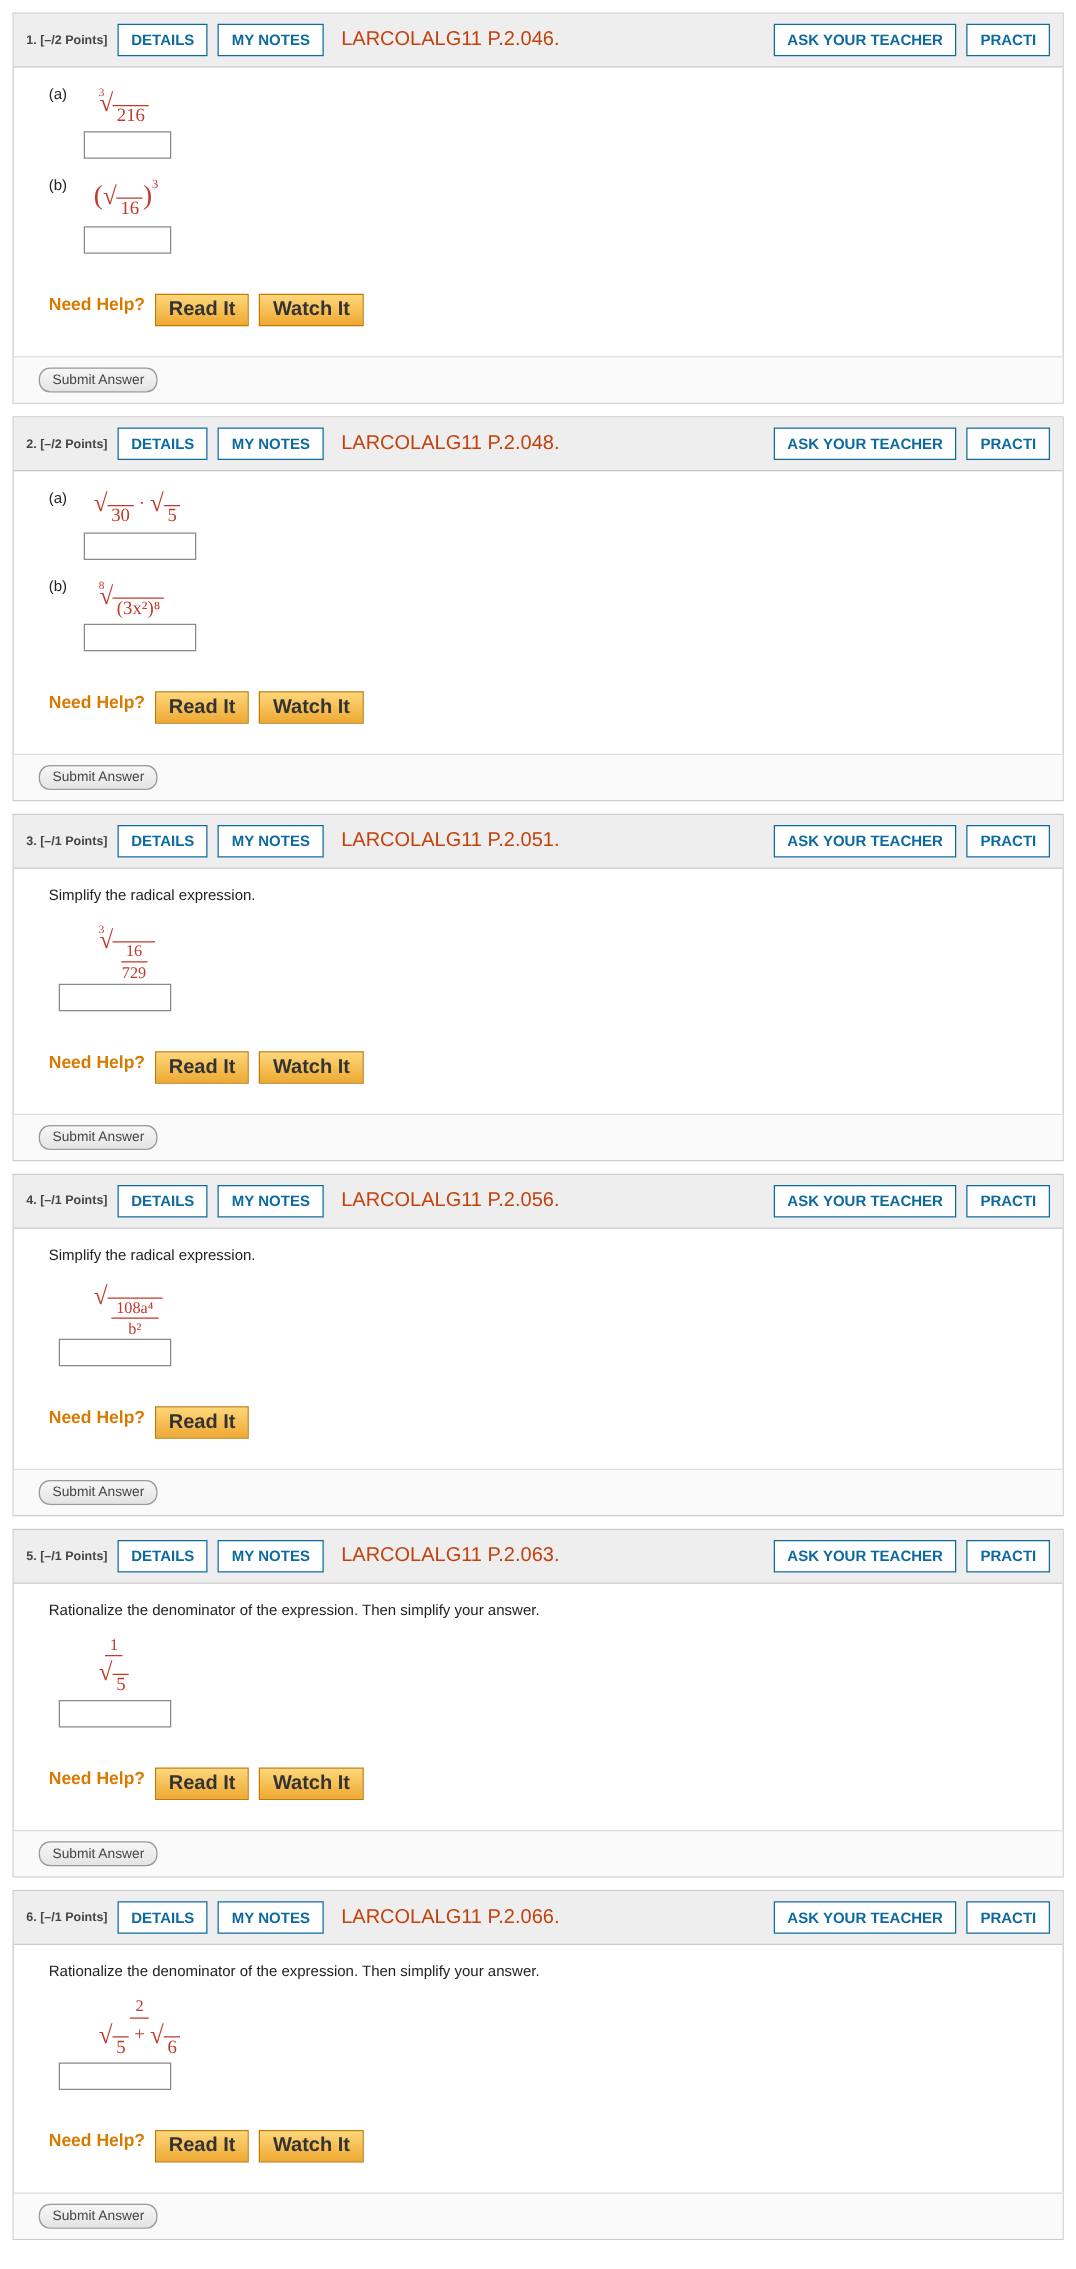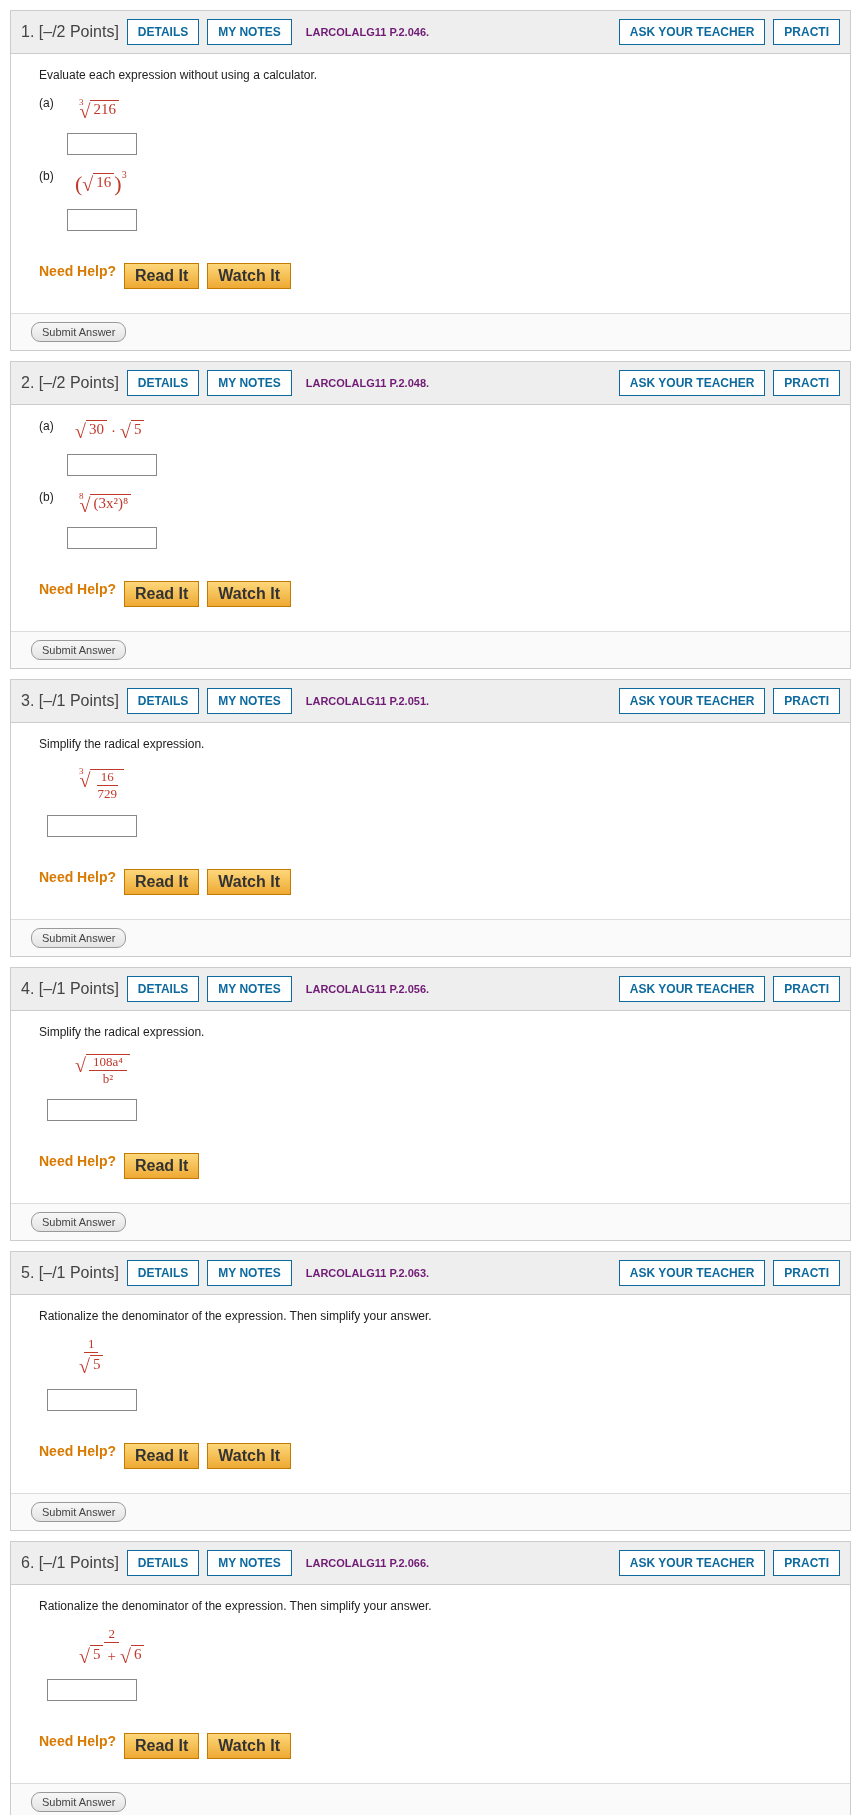--- a/index.html
+++ b/index.html
@@ -18,39 +18,39 @@
   }
   .q-header {
     background: #eee;
     border-bottom: 1px solid #ccc;
     padding: 8px 10px;
     display: flex;
     align-items: center;
     gap: 8px;
   }
   .q-number-points {
-    font-weight: normal;
-    font-size: 16px;
+    font-weight: bold;
+    font-size: 10px;
     color: #444;
   }
   .hdr-btn {
     display: inline-block;
     padding: 6px 10px;
     border: 1px solid #0d6a9e;
     background: #fff;
     color: #0d6a9e;
     font-weight: bold;
     font-size: 12px;
     line-height: 1;
     cursor: pointer;
   }
   .q-ref {
-    font-weight: bold;
-    color: #701a75;
-    font-size: 11px;
+    font-weight: normal;
+    color: #c2410c;
+    font-size: 16px;
     margin-left: 6px;
   }
   .spacer { flex: 1; }
   .q-body {
     padding: 14px 22px 8px 28px;
   }
   .prompt {
     font-size: 12px;
     color: #222;
     margin-bottom: 14px;
@@ -138,21 +138,21 @@
   .sqrt .radical-sign {
     font-size: 20px;
     line-height: 1;
     position: relative;
     top: 2px;
   }
   .sqrt .radicand {
     border-top: 1px solid currentColor;
     padding: 0 3px;
     position: relative;
-    top: 1px;
+    top: 13px;
     line-height: 1.1;
   }
   .frac {
     display: inline-flex;
     flex-direction: column;
     align-items: center;
     vertical-align: middle;
     line-height: 1.1;
   }
   .frac .num {
@@ -180,21 +180,20 @@
       <div class="q-header">
         <span class="q-number-points">1. [–/2 Points]</span>
         <span class="hdr-btn">DETAILS</span>
         <span class="hdr-btn">MY NOTES</span>
         <span class="q-ref">LARCOLALG11 P.2.046.</span>
         <span class="spacer"></span>
         <span class="hdr-btn">ASK YOUR TEACHER</span>
         <span class="hdr-btn">PRACTI</span>
       </div>
       <div class="q-body">
-        <div class="prompt">Evaluate each expression without using a calculator.</div>
         <div class="part-row" style="">
           <span class="part-label">(a)</span>
           <span><span class="sqrt math">
               <span class="rad-index">3</span>
               <span class="radical-sign">√</span>
               <span class="radicand">216</span>
             </span></span>
         </div>
         <div style=""><input type="text" class="answer-input" style=""></div>
         <div class="part-row" style="">

